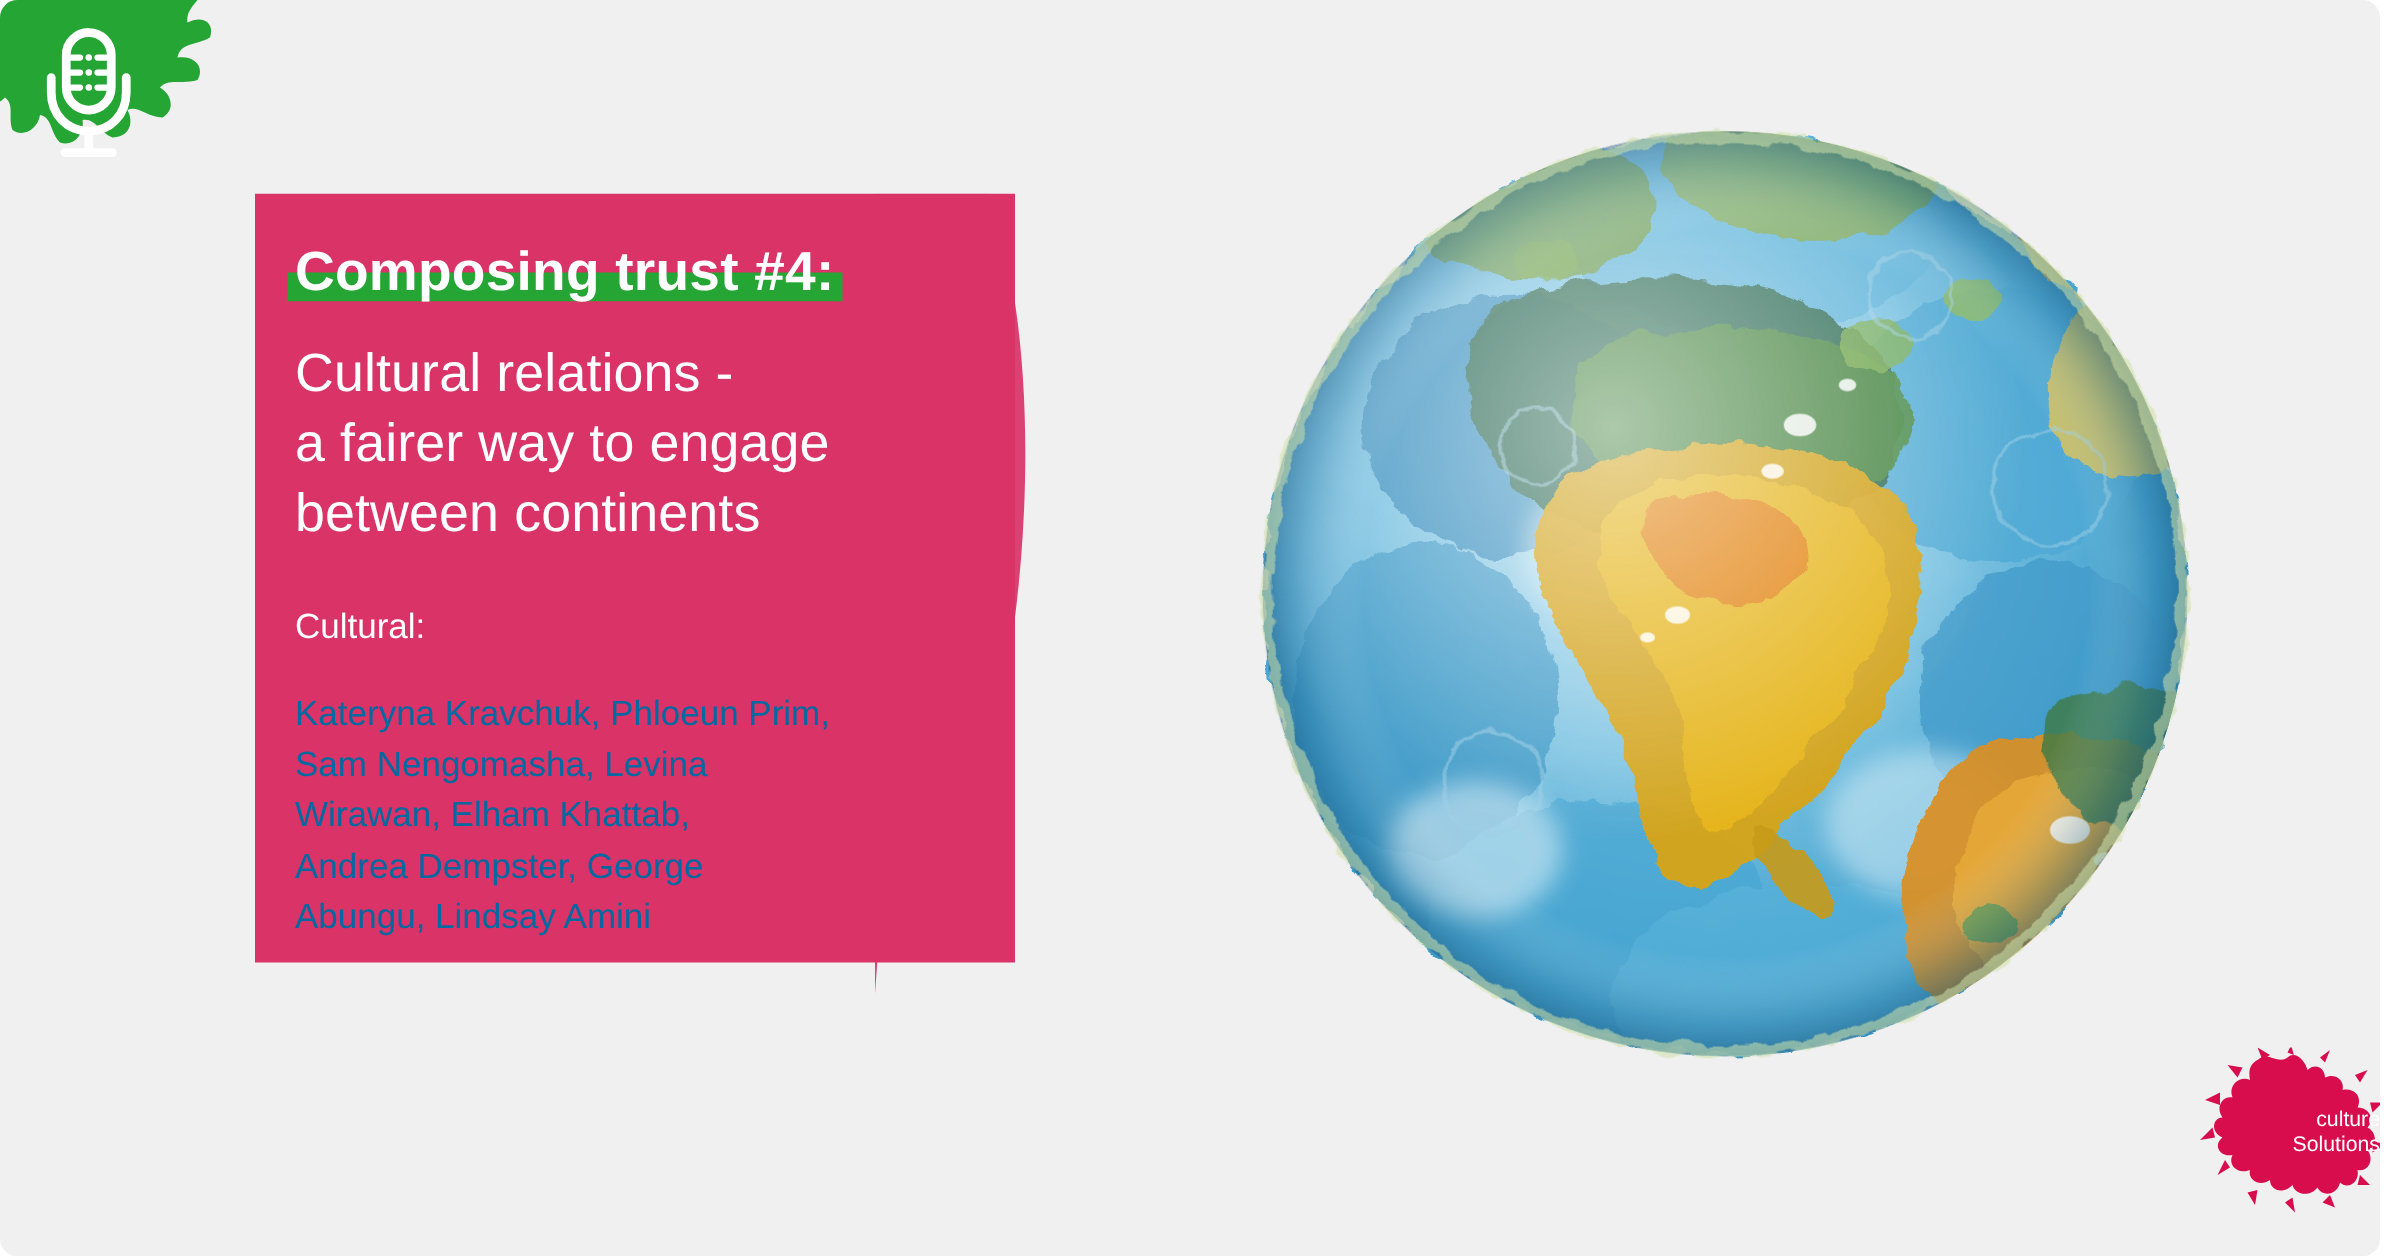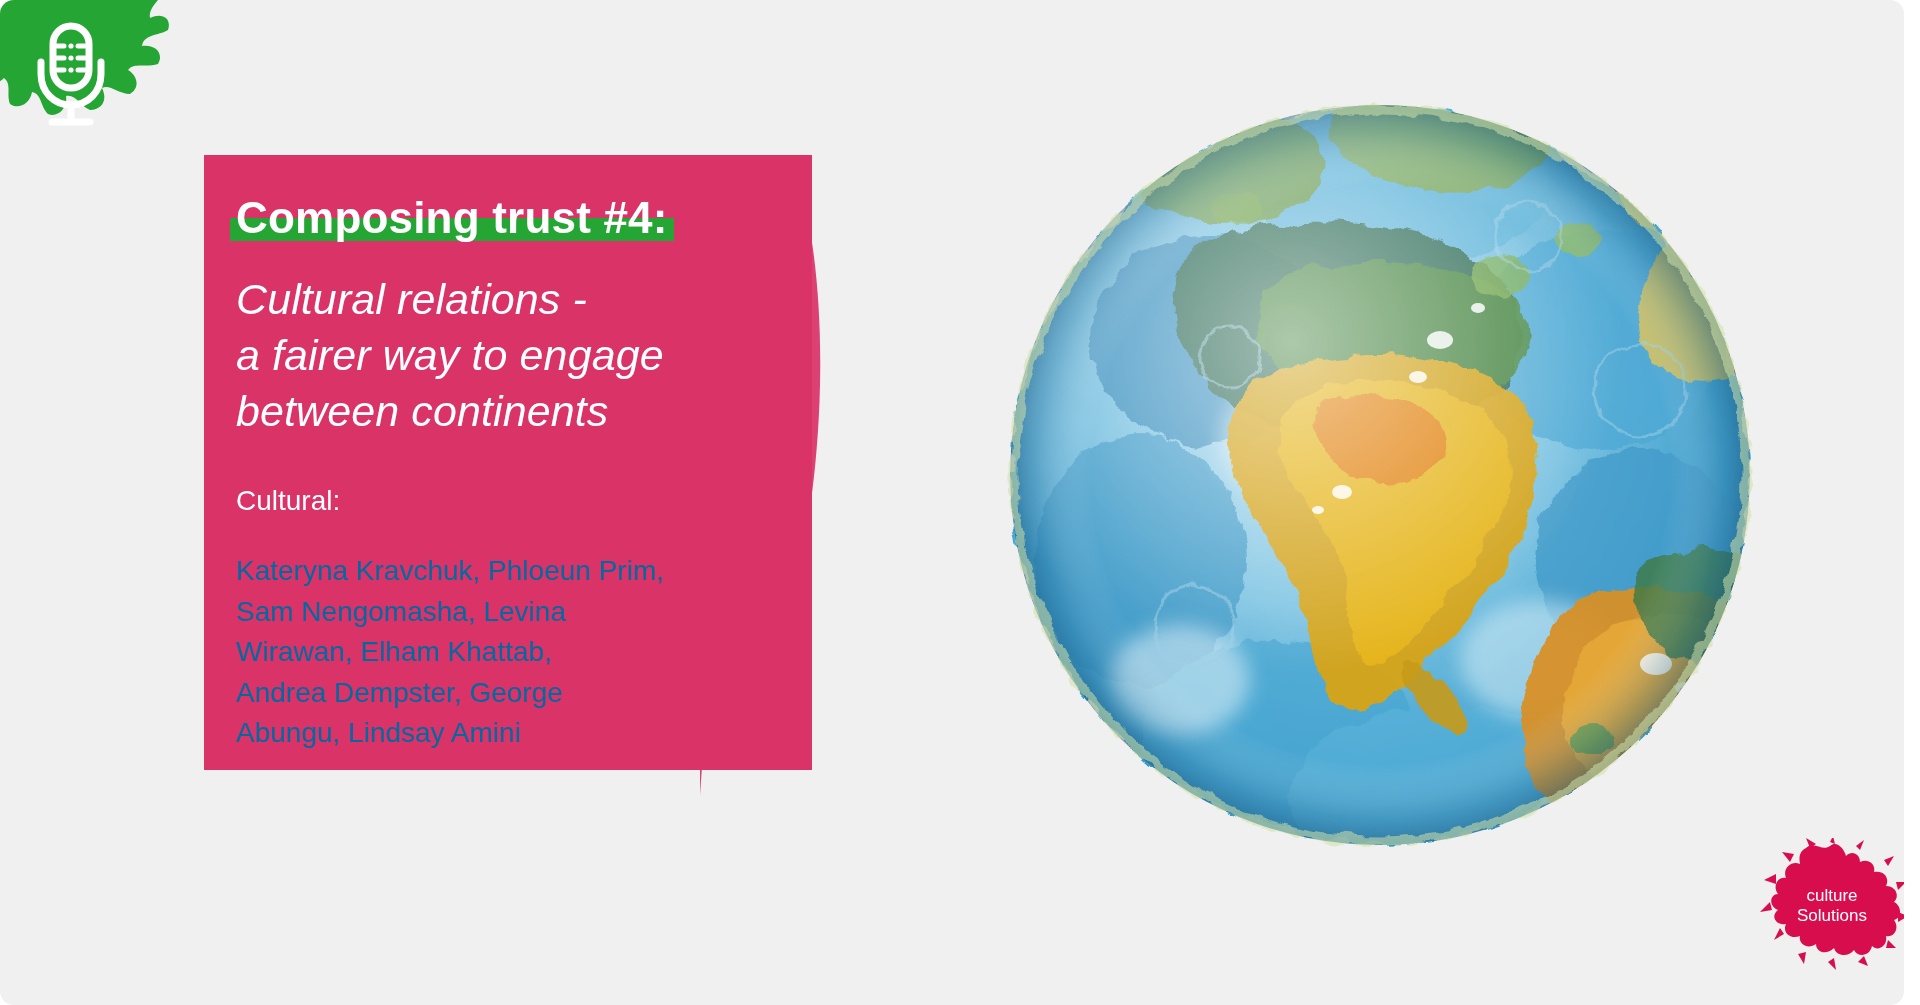--- a/index.html
+++ b/index.html
@@ -105,21 +105,20 @@
     position: absolute;
     left: 236px;
     top: 272px;
     z-index: 6;
     color: #ffffff;
     font-size: 43px;
     font-weight: 400;
     line-height: 1.30;
     letter-spacing: 0.1px;
     white-space: pre-line;
-    font-style: italic;
   }
 
   .featuring-label {
     position: absolute;
     left: 236px;
     top: 483px;
     z-index: 6;
     color: #ffffff;
     font-size: 28px;
     font-weight: 400;
@@ -147,21 +146,21 @@
     width: 144px;
     height: 148px;
     z-index: 7;
   }
   .cs-logo svg { display:block; width:100%; height:100%; }
   .cs-logo-text {
     position: absolute;
     left: 0;
     top: 48px;
     width: 144px;
-    text-align: center;
+    text-align: right;
     color: #ffffff;
     font-size: 17px;
     line-height: 1.16;
     font-weight: 400;
     white-space: pre-line;
     pointer-events: none;
   }
 </style>
 </head>
 <body>

